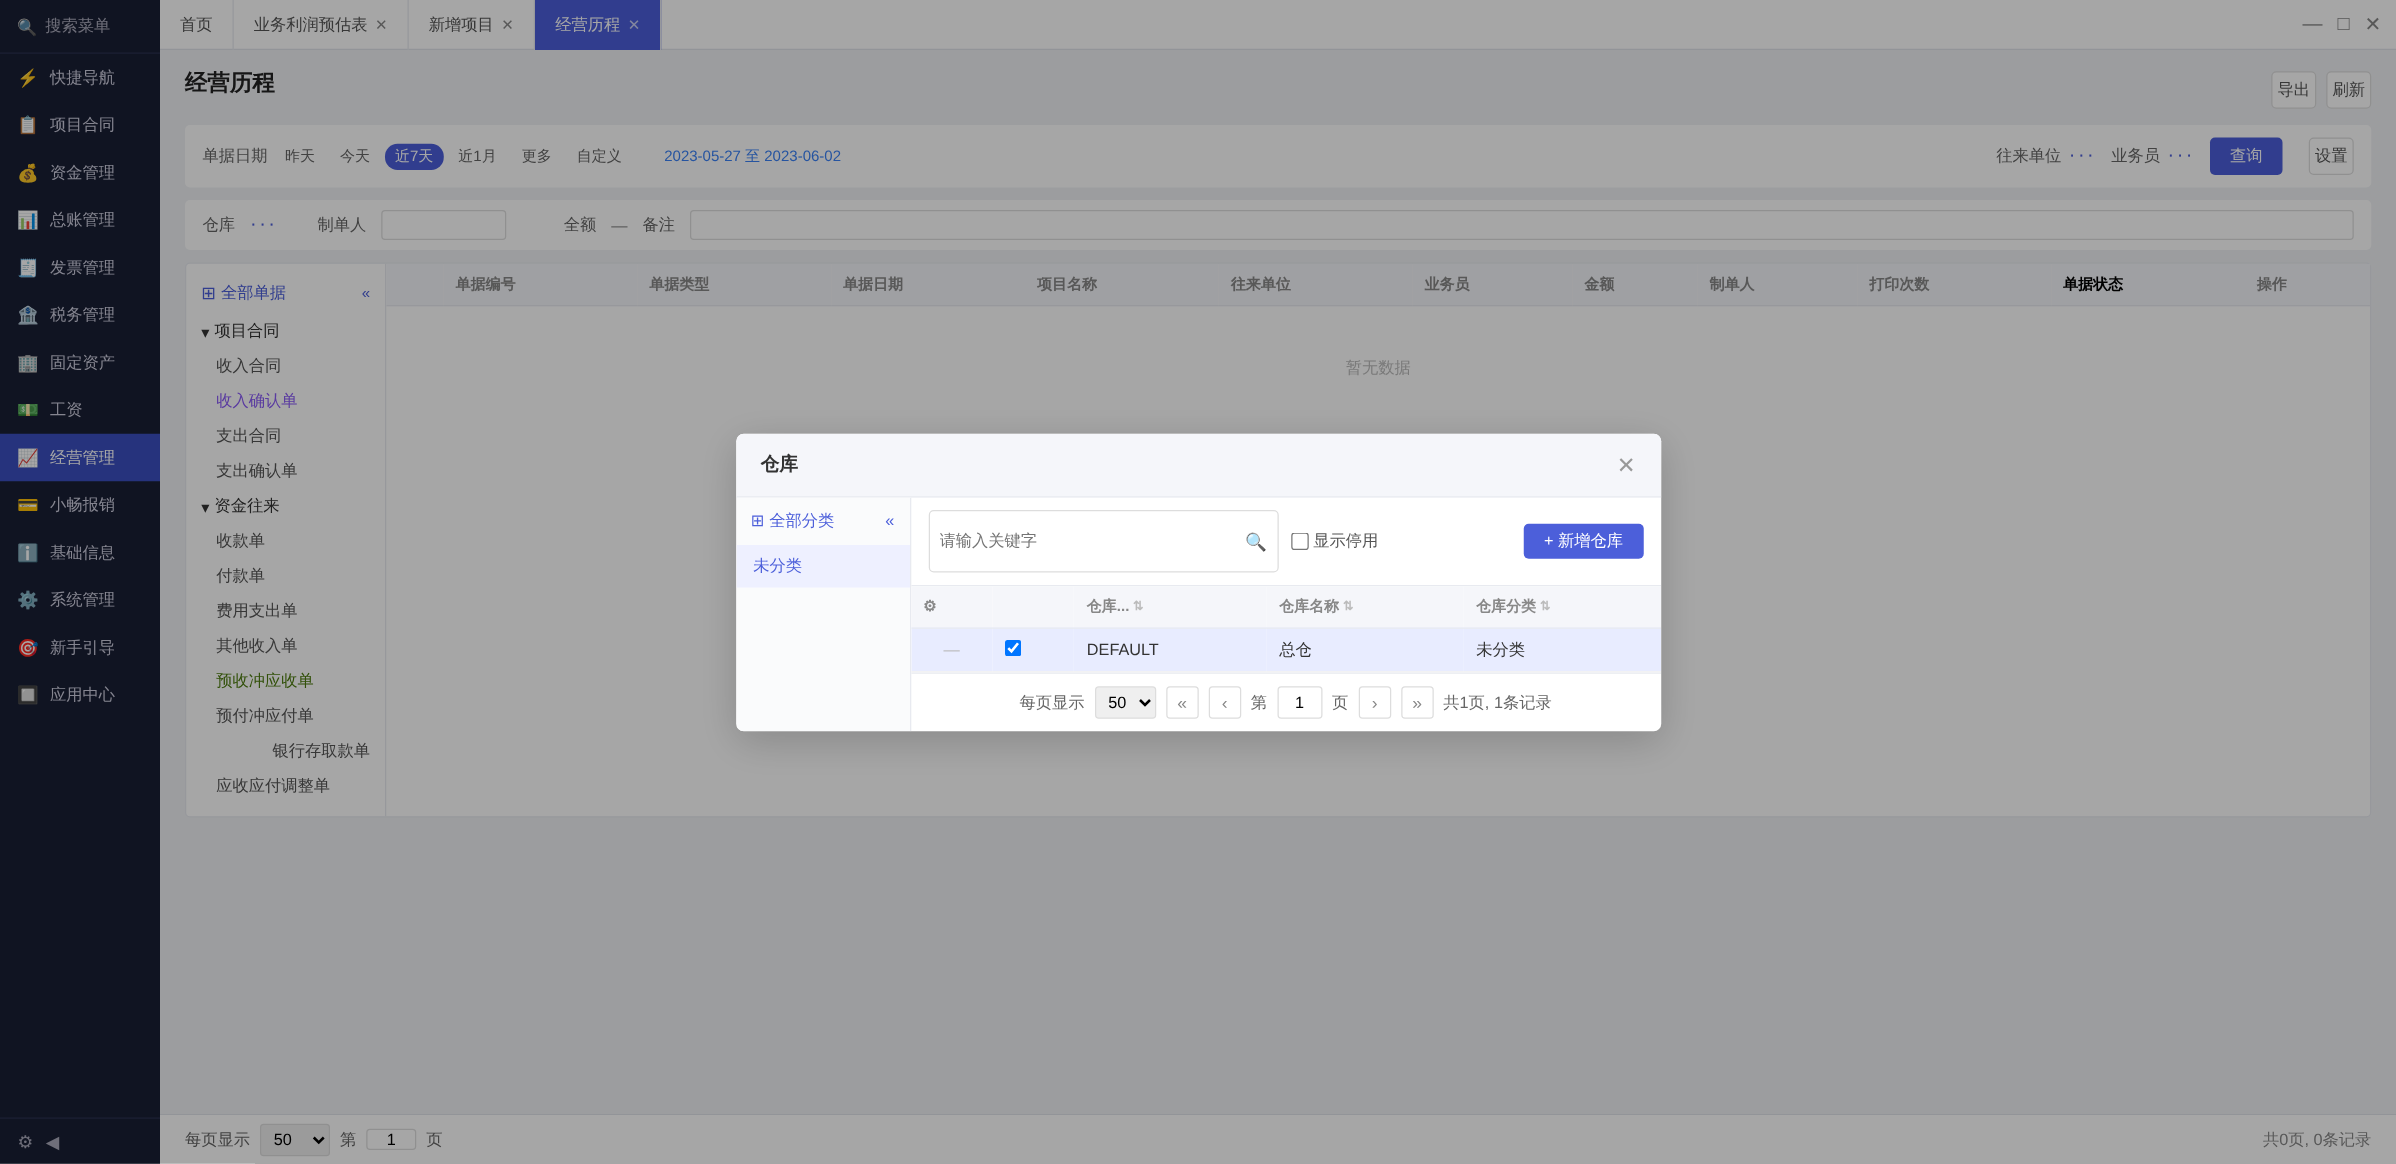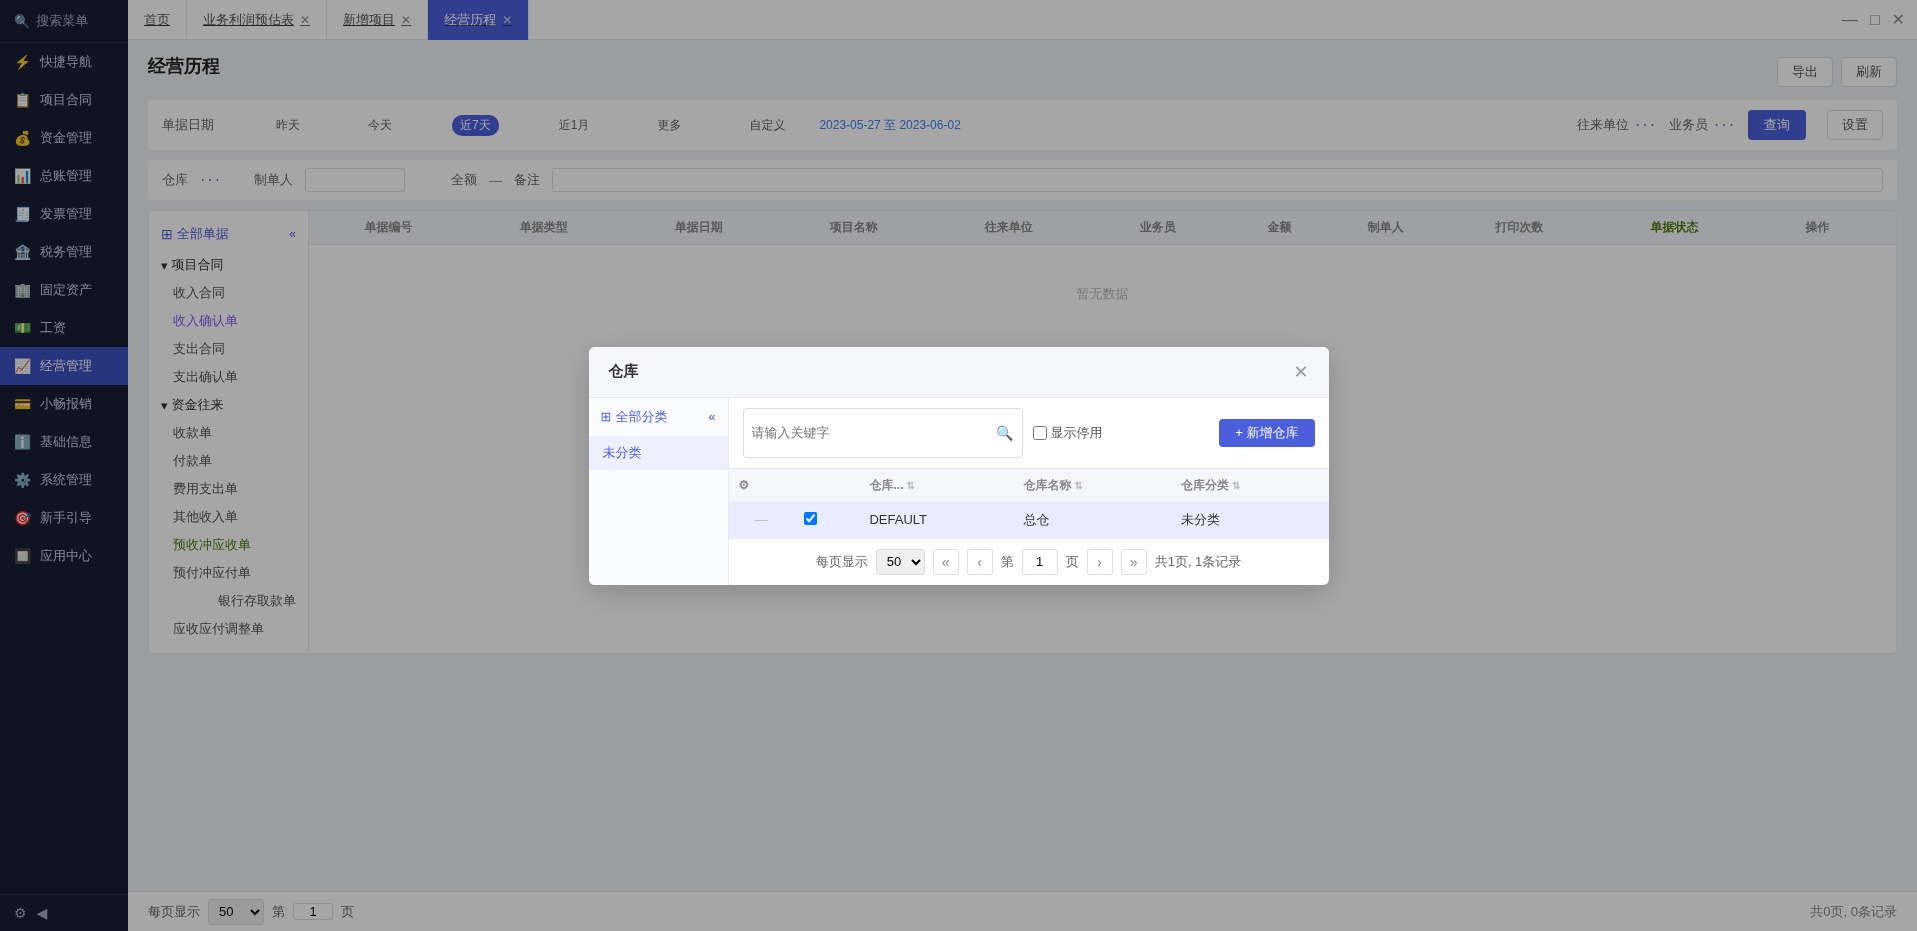--- a/index.html
+++ b/index.html
@@ -41,26 +41,26 @@
 
     
     .page-content { padding: 14px 20px; flex: 1; overflow: hidden; position: relative; }
     .page-title { font-size: 18px; font-weight: 600; color: #222; margin-bottom: 12px; }
 
     
     .filter-bar { display: flex; align-items: center; gap: 12px; margin-bottom: 10px; flex-wrap: wrap; background: #fff; padding: 10px 14px; border-radius: 4px; }
     .filter-item { display: flex; align-items: center; gap: 6px; font-size: 13px; color: #555; }
     .filter-label { color: #666; white-space: nowrap; }
     .date-chips { display: flex; gap: 4px; }
-    .chip { padding: 2px 8px; border-radius: 3px; cursor: pointer; font-size: 12px; color: #666; margin-left: 48px; }
+    .chip { padding: 2px 8px; border-radius: 3px; cursor: pointer; font-size: 12px; color: #666; }
     .chip.active { background: #4c5fda; color: #fff; border-radius: 10px; }
     .date-range { font-size: 12px; color: #3b82f6; margin-left: 20px; }
     .filter-dots { color: #4c5fda; cursor: pointer; font-size: 16px; letter-spacing: 2px; }
     .btn-primary { background: #4c5fda; color: #fff; border: none; padding: 5px 16px; border-radius: 4px; cursor: pointer; font-size: 13px; }
-    .btn-default { background: #fff; color: #555; border: 1px solid #ddd; padding: 5px 14px; border-radius: 4px; cursor: pointer; font-size: 13px; }
+    .btn-default { background: #fff; color: #555; border: 1px solid #ddd; padding: 5px 4px; border-radius: 4px; cursor: pointer; font-size: 13px; }
 
     
     .filter-bar2 { display: flex; align-items: center; gap: 12px; background: #fff; padding: 8px 14px; border-radius: 4px; margin-bottom: 10px; }
     .filter-dash { color: #888; }
 
     
     .bottom-bar { position: fixed; bottom: 0; left: 128px; right: 0; background: #fff; border-top: 1px solid #e0e3ea; height: 40px; display: flex; align-items: center; padding: 0 20px; font-size: 13px; color: #666; gap: 8px; }
     .page-input { width: 40px; border: 1px solid #ddd; border-radius: 3px; text-align: center; font-size: 13px; }
     .page-count { margin-left: auto; color: #888; }
 
@@ -226,21 +226,21 @@
 
   <div class="sidebar-bottom">
     <span class="sidebar-bottom-icon">⚙</span>
     <span class="sidebar-bottom-icon">◀</span>
   </div>
 </div>
 
 <div class="main">
 
   <div class="tab-bar">
-    <div id="tabs-container" style="display: flex; text-decoration: underline;">
+    <div id="tabs-container" style="display: flex;">
         <div class="tab">
           <span>首页</span>
         </div>
         <div class="tab">
           <span>业务利润预估表</span>
           <span class="close">✕</span>
         </div>
         <div class="tab">
           <span>新增项目</span>
           <span class="close">✕</span>
@@ -352,21 +352,21 @@
                 <th style="background: rgb(245, 246, 250); padding: 8px 10px; font-size: 12px; color: rgb(136, 136, 136); border-bottom: 1px solid rgb(232, 234, 240); text-align: left; white-space: nowrap;"></th>
                 <th style="background: rgb(245, 246, 250); padding: 8px 10px; font-size: 12px; color: rgb(136, 136, 136); border-bottom: 1px solid rgb(232, 234, 240); text-align: left; white-space: nowrap;">单据编号</th>
                 <th style="background: rgb(245, 246, 250); padding: 8px 10px; font-size: 12px; color: rgb(136, 136, 136); border-bottom: 1px solid rgb(232, 234, 240); text-align: left; white-space: nowrap;">单据类型</th>
                 <th style="background: rgb(245, 246, 250); padding: 8px 10px; font-size: 12px; color: rgb(136, 136, 136); border-bottom: 1px solid rgb(232, 234, 240); text-align: left; white-space: nowrap;">单据日期</th>
                 <th style="background: rgb(245, 246, 250); padding: 8px 10px; font-size: 12px; color: rgb(136, 136, 136); border-bottom: 1px solid rgb(232, 234, 240); text-align: left; white-space: nowrap;">项目名称</th>
                 <th style="background: rgb(245, 246, 250); padding: 8px 10px; font-size: 12px; color: rgb(136, 136, 136); border-bottom: 1px solid rgb(232, 234, 240); text-align: left; white-space: nowrap;">往来单位</th>
                 <th style="background: rgb(245, 246, 250); padding: 8px 10px; font-size: 12px; color: rgb(136, 136, 136); border-bottom: 1px solid rgb(232, 234, 240); text-align: left; white-space: nowrap;">业务员</th>
                 <th style="background: rgb(245, 246, 250); padding: 8px 10px; font-size: 12px; color: rgb(136, 136, 136); border-bottom: 1px solid rgb(232, 234, 240); text-align: left; white-space: nowrap;">金额</th>
                 <th style="background: rgb(245, 246, 250); padding: 8px 10px; font-size: 12px; color: rgb(136, 136, 136); border-bottom: 1px solid rgb(232, 234, 240); text-align: left; white-space: nowrap;">制单人</th>
                 <th style="background: rgb(245, 246, 250); padding: 8px 10px; font-size: 12px; color: rgb(136, 136, 136); border-bottom: 1px solid rgb(232, 234, 240); text-align: left; white-space: nowrap;">打印次数</th>
-                <th style="background: rgb(245, 246, 250); padding: 8px 10px; font-size: 12px; color: #4d7c0f; border-bottom: 1px solid rgb(232, 234, 240); text-align: left; white-space: nowrap;">单据状态</th>
+                <th style="background: rgb(245, 246, 250); padding: 8px 10px; font-size: 12px; color: #000000; border-bottom: 1px solid rgb(232, 234, 240); text-align: left; white-space: nowrap;">单据状态</th>
                 <th style="background: rgb(245, 246, 250); padding: 8px 10px; font-size: 12px; color: rgb(136, 136, 136); border-bottom: 1px solid rgb(232, 234, 240); text-align: left; white-space: nowrap;">操作</th>
               </tr>
           </thead>
           <tbody>
             <tr>
               <td colspan="12" style="text-align:center; color:#bbb; padding:40px 0; font-size:13px;">暂无数据</td>
             </tr>
           </tbody>
         </table>
       </div>

